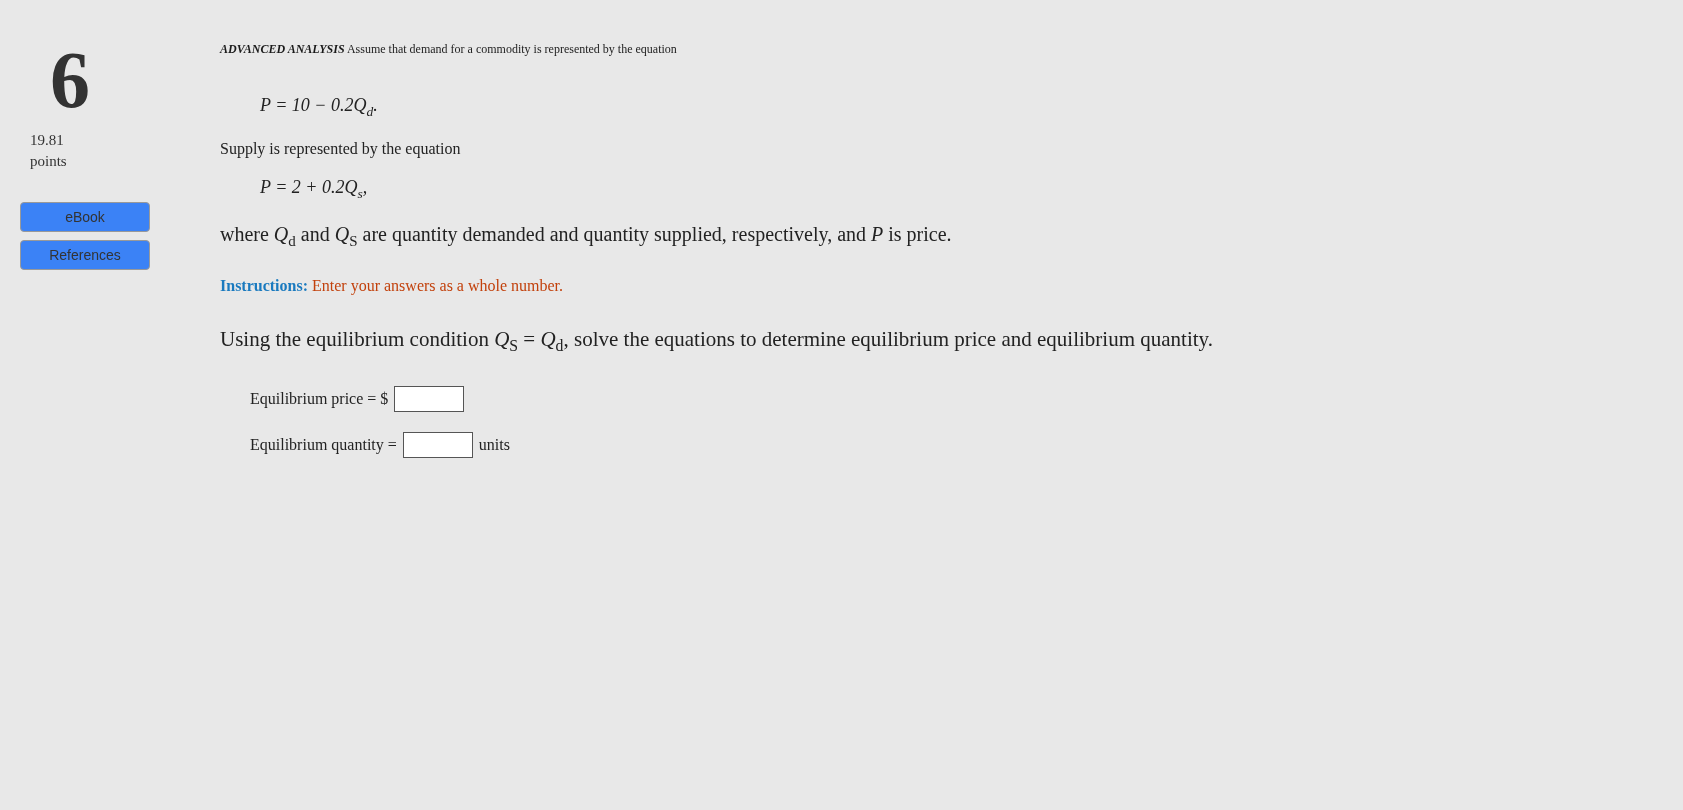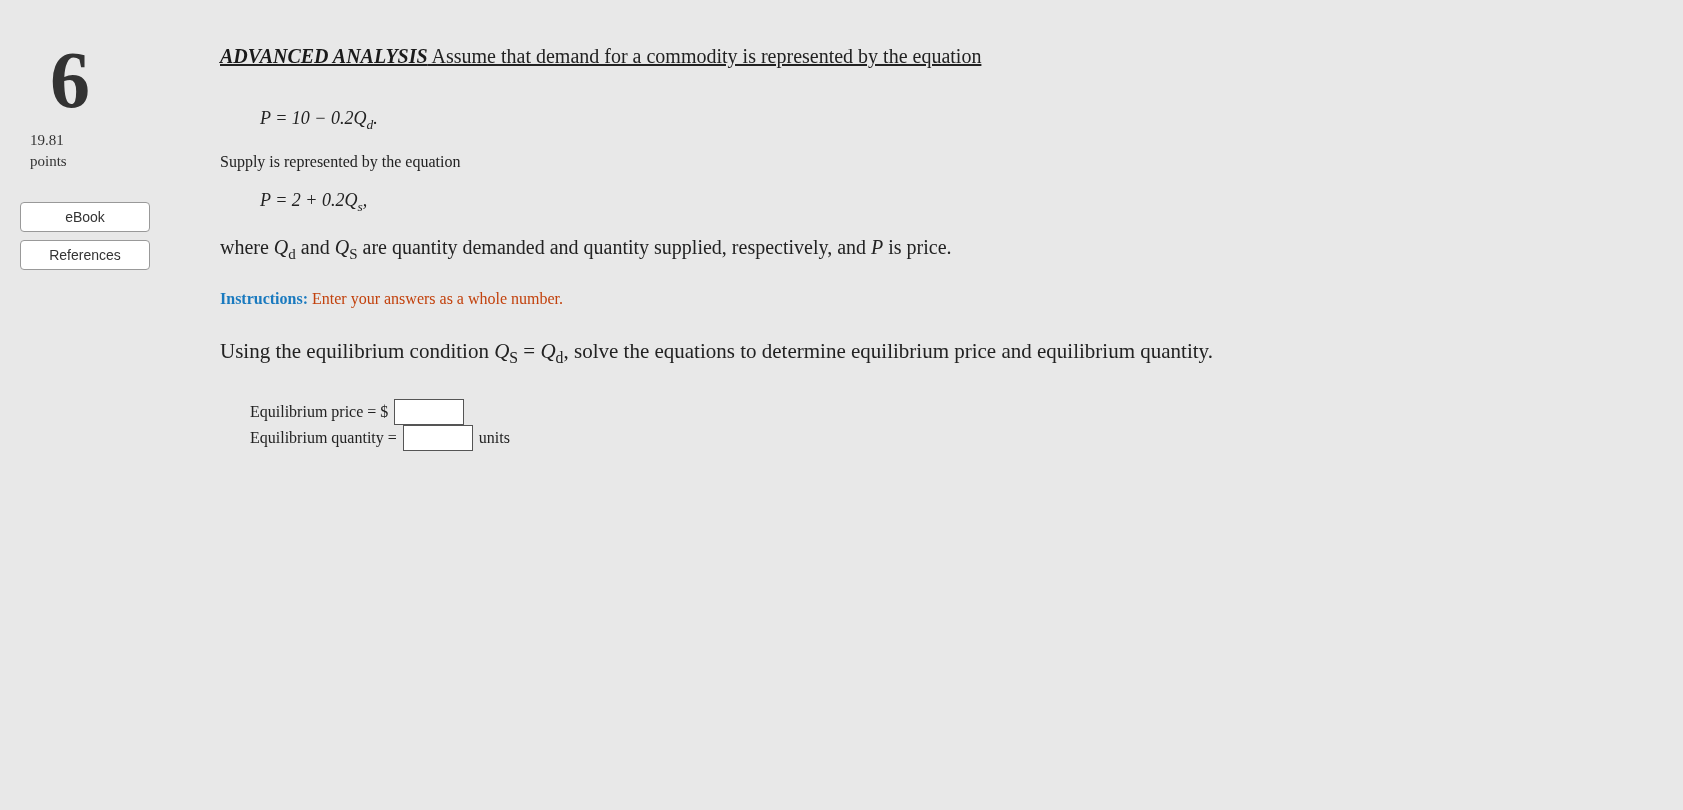--- a/index.html
+++ b/index.html
@@ -54,42 +54,41 @@
 
     .sidebar-buttons {
       display: flex;
       flex-direction: column;
       gap: 8px;
       width: 130px;
     }
 
     .sidebar-btn {
       border: 1px solid #999;
-      background: #ffffff;
+      background: #3b82f6;
       color: #333;
       font-size: 14px;
       padding: 6px 14px;
       border-radius: 4px;
       cursor: pointer;
       text-align: center;
       font-family: Arial, sans-serif;
     }
 
     .main-content {
       flex: 1;
       padding: 10px 60px 40px 20px;
       max-width: 1450px;
     }
 
     .problem-header {
-      font-size: 20px;
+      font-size: 12px;
       line-height: 1.6;
       margin-bottom: 36px;
       color: #222;
-      text-decoration: underline;
     }
 
     .advanced-label {
       font-weight: bold;
       font-style: italic;
       color: #1a1a1a;
     }
 
     .equation-block {
       margin: 16px 0 16px 40px;
@@ -129,20 +128,21 @@
     .equilibrium-condition-text {
       font-size: 21px;
       margin-bottom: 28px;
       line-height: 1.6;
       margin-top: 24px;
     }
 
     .answer-section {
       display: flex;
       flex-direction: column;
+      gap: 20px;
       padding-left: 30px;
     }
 
     .answer-row {
       display: flex;
       align-items: center;
       gap: 6px;
       font-size: 16px;
     }
 

